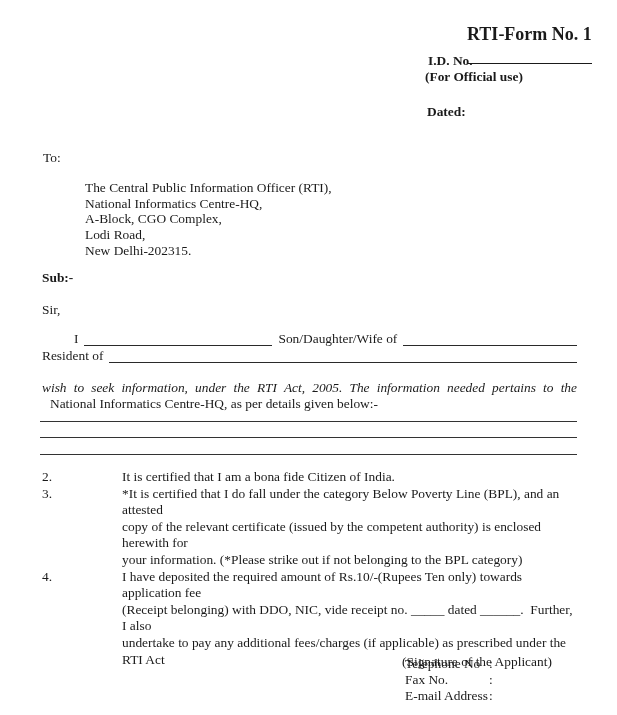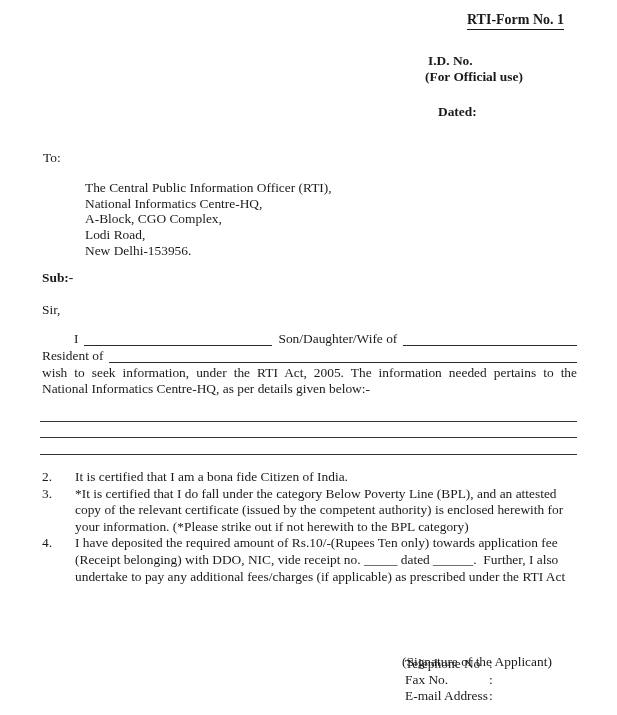--- a/index.html
+++ b/index.html
@@ -8,54 +8,54 @@
     width:617px; height:715px;
     background:#ffffff;
     font-family:"Liberation Serif", serif;
     font-size:13.4px;
     color:#1a1a1a;
     overflow:hidden;
   }
   .keep-sp { white-space:pre-wrap; }
 
   .form-heading {
-    position:absolute; top:12px; left:467px;
-    font-weight:bold; font-size:14px;
-    border-bottom:1.6px solid #1a1a1a; padding-bottom:1px;
+    position:absolute; top:24px; left:467px;
+    font-weight:bold; font-size:18px;
+    border-bottom:1.6px solid #1a1a1a; padding-bottom:18px;
   }
   .id-block { position:absolute; top:53px; left:425px; font-weight:bold; line-height:16.2px; }
   .id-block .idno { padding-left:3px; }
-  .dated { position:absolute; top:104px; left:438px; font-weight:bold; }
+  .dated { position:absolute; top:104px; left:427px; font-weight:bold; }
 
   .to-label { position:absolute; top:150px; left:43px; }
   .address { position:absolute; top:180px; left:85px; line-height:15.7px; }
 
   .subject { position:absolute; top:270px; left:42px; font-weight:bold; display:flex; }
   .subject .sub-label { }
 
   .salutation { position:absolute; top:302px; left:42px; }
 
   .intro { position:absolute; top:330px; left:42px; width:535px; }
   .intro .row { display:flex; align-items:flex-end; height:16.8px; }
   .fill {
     border-bottom:1.1px solid #2a2a2a;
     height:12px; margin:0 0 1px 6px;
   }
   .fill.first { flex:0 0 188px; margin-right:6px; }
   .fill.grow { flex:1; }
-  .just-line { text-align:justify; text-align-last:justify; height:16.4px; margin-top:1px; }
-  .plain-line { height:16.4px; }
+  .just-line { text-align:justify; text-align-last:justify; height:16.4px; margin-top:16px;font-style:italic; }
+  .plain-line { height:16.4px;margin-left:8px; }
 
   .details-lines { position:absolute; top:421px; left:40px; width:537px; }
   .blank-line { height:0; border-top:1.2px solid #333; margin-bottom:15.3px; }
 
   .items { position:absolute; top:469px; left:42px; width:536px; line-height:16.6px; }
   .item { display:flex; }
   .item .num { flex:0 0 33px; }
-  .item .itext { flex:1; }
+  .item .itext { flex:1;margin-left:47px; }
 
   .sig-label { position:absolute; top:654px; left:402px; }
   .contact { position:absolute; top:656px; left:405px; line-height:15.9px; }
   .contact .lbl { display:inline-block; min-width:84px; }
 </style>
 </head>
 <body>
 
 <div class="page">
 
@@ -67,21 +67,21 @@
   </div>
   <div class="dated">Dated:</div>
 
   <div class="to-label">To:</div>
 
   <div class="address">
     <div>The Central Public Information Officer (RTI),</div>
     <div>National Informatics Centre-HQ,</div>
     <div>A-Block, CGO Complex,</div>
     <div>Lodi Road,</div>
-    <div>New Delhi-153956.</div>
+    <div>New Delhi-202315.</div>
   </div>
 
   <div class="subject">
     <span class="sub-label">Sub:-</span>
   </div>
 
   <div class="salutation">Sir,</div>
 
   <div class="intro">
     <div class="row" style="padding-left:32px;">
@@ -109,21 +109,21 @@
       <span class="num">2.</span>
       <span class="itext">
         <span class="keep-sp" style="display:block">It is certified that I am a bona fide Citizen of India.</span>
       </span>
     </div>
     <div class="item">
       <span class="num">3.</span>
       <span class="itext">
         <span class="keep-sp" style="display:block">*It is certified that I do fall under the category Below Poverty Line (BPL), and an attested</span>
         <span class="keep-sp" style="display:block">copy of the relevant certificate (issued by the competent authority) is enclosed herewith for</span>
-        <span class="keep-sp" style="display:block">your information. (*Please strike out if not herewith to the BPL category)</span>
+        <span class="keep-sp" style="display:block">your information. (*Please strike out if not belonging to the BPL category)</span>
       </span>
     </div>
     <div class="item">
       <span class="num">4.</span>
       <span class="itext">
         <span class="keep-sp" style="display:block">I have deposited the required amount of Rs.10/-(Rupees Ten only) towards application fee</span>
         <span class="keep-sp" style="display:block">(Receipt belonging) with DDO, NIC, vide receipt no. _____ dated ______.  Further, I also</span>
         <span class="keep-sp" style="display:block">undertake to pay any additional fees/charges (if applicable) as prescribed under the RTI Act</span>
       </span>
     </div>

